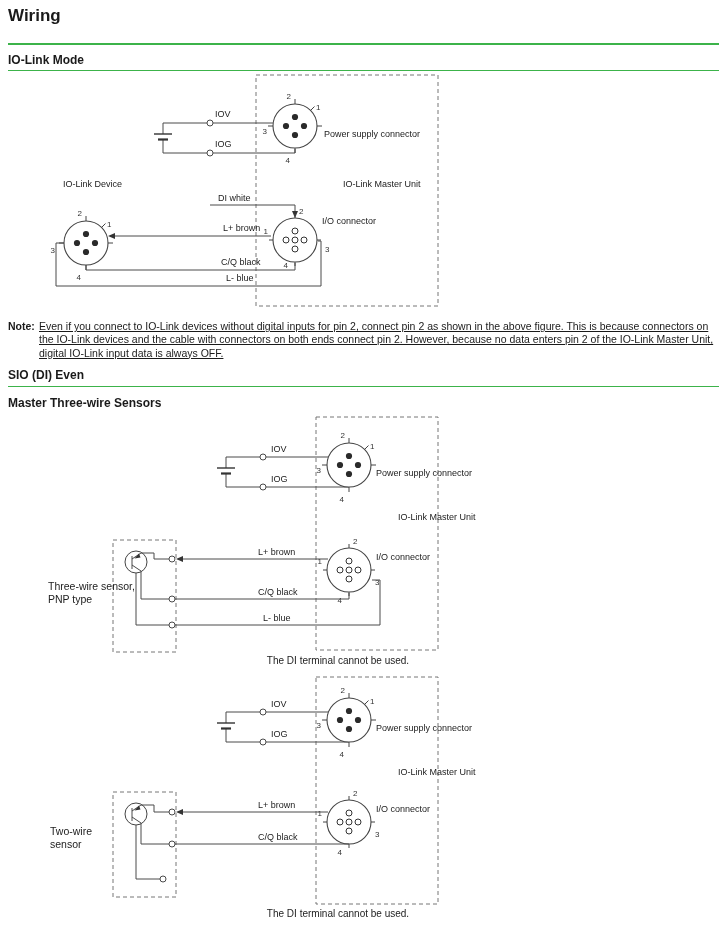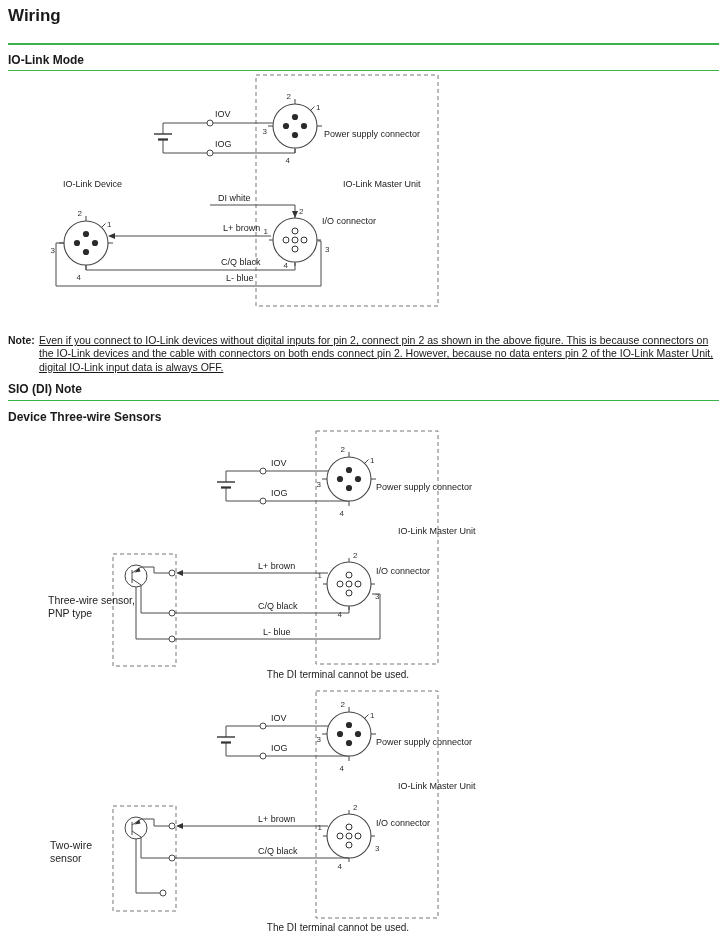--- a/index.html
+++ b/index.html
@@ -5,21 +5,21 @@
   :root { --accent:#3cb34a; --ink:#1a1a1a; --wire:#4a4a4a; }
   * { box-sizing:border-box; }
   html,body { margin:0; padding:0; background:#fff; }
   body { width:727px; color:var(--ink); font-family:"Liberation Sans", sans-serif; }
   .page { padding:6px 8px 10px 8px; }
   h1.title { font-size:17px; line-height:1.15; margin:0; padding-bottom:17px;
              border-bottom:2px solid var(--accent); font-weight:bold; }
   h2.mode { font-size:12px; line-height:1.15; margin:9px 0 0 0; padding-bottom:3px;
             border-bottom:1px solid var(--accent); font-weight:bold; }
   h3.sub { font-size:12px; margin:9px 0 0 0; font-weight:bold; }
-  .note { display:flex; font-size:10.5px; line-height:1.25; margin:21px 0 2px 0; }
+  .note { display:flex; font-size:10.5px; line-height:1.25; margin:7px 0 2px 0; }
   .note .lbl { font-weight:bold; flex:0 0 31px; }
   .note .txt { flex:1;text-decoration:underline; }
   svg.diagram { display:block; margin:2px 0 0 0; }
   svg text { font-family:"Liberation Sans", sans-serif; font-size:9px; fill:#222; }
   svg text.pin { font-size:8px; fill:#333; }
   svg text.lbl-lg { font-size:10.5px; }
   svg text.lbl-md { font-size:10px; }
   .wire { stroke:var(--wire); stroke-width:1; fill:none; }
   .dash { stroke:#777; stroke-width:1; fill:none; stroke-dasharray:4 3; }
   .term { fill:#fff; stroke:var(--wire); stroke-width:1; }
@@ -128,23 +128,23 @@
 
     <path class="wire" d="M56,170 H48 V213 H313 V168 H310"></path>
     <text x="218" y="208">L- blue</text>
   </svg>
 
   <div class="note">
     <div class="lbl">Note:</div>
     <div class="txt">Even if you connect to IO-Link devices without digital inputs for pin 2, connect pin 2 as shown in the above figure. This is because connectors on the IO-Link devices and the cable with connectors on both ends connect pin 2. However, because no data enters pin 2 of the IO-Link Master Unit, digital IO-Link input data is always OFF.</div>
   </div>
 
-  <h2 class="mode">SIO (DI) Note</h2>
-
-  <h3 class="sub">Device Three-wire Sensors</h3>
+  <h2 class="mode">SIO (DI) Even</h2>
+
+  <h3 class="sub">Master Three-wire Sensors</h3>
 
   <svg class="diagram" width="711" height="258" viewBox="0 0 711 258">
 
     <rect class="dash" x="308" y="5" width="122" height="233"></rect>
 
     <g>
       <path class="wire" d="M218,45 V56 M218,62 V75"></path>
       <path class="plate" d="M209,56 H227" stroke-width="1.4"></path>
       <path class="plate" d="M213,61.5 H223" stroke-width="2.2"></path>
     </g>

